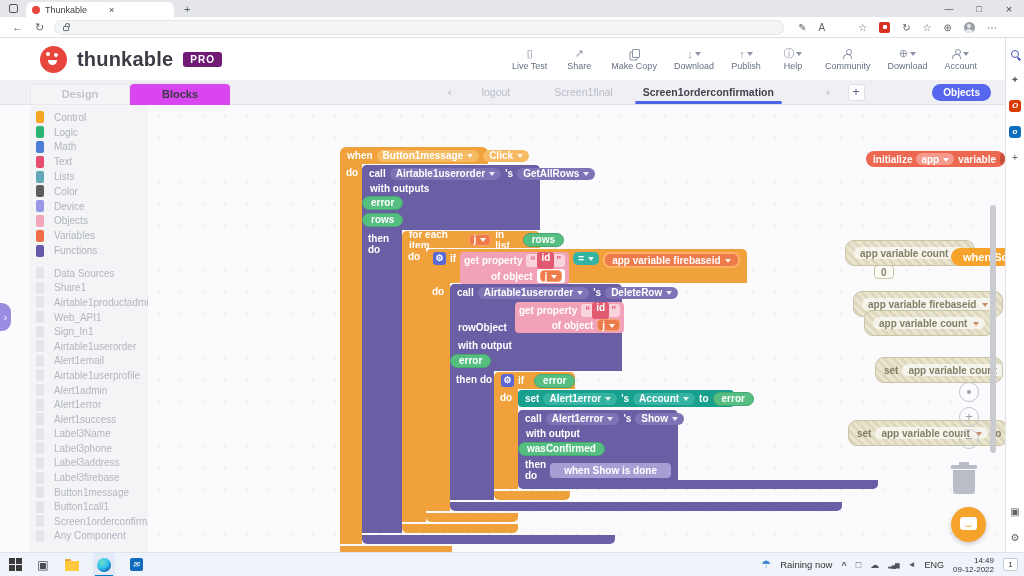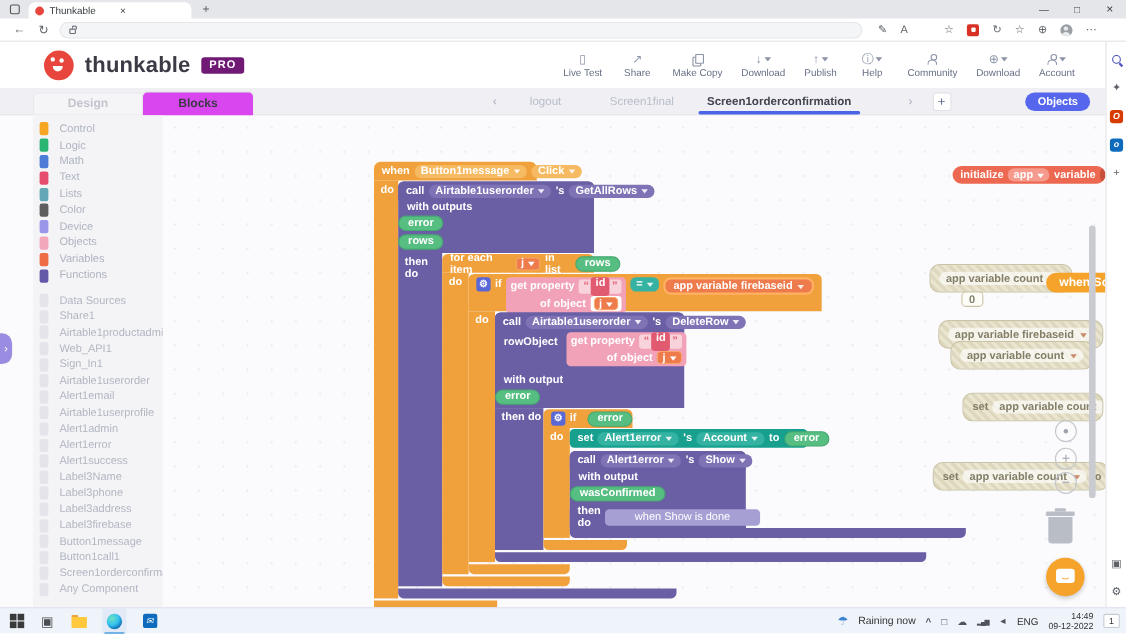--- a/index.html
+++ b/index.html
@@ -91,21 +91,21 @@
   .gchip{background:var(--gr);border:1px solid var(--grb);border-radius:8px;color:#fff;padding:0 8px;height:14px;line-height:12px;font-size:10px;font-weight:bold;white-space:nowrap}
   .gear{width:13px;height:13px;background:#5A68D6;border-radius:3px;color:#fff;font-size:9px;line-height:13px;text-align:center;flex:none}
   .pblk{background:var(--pk);border-radius:4px;padding:2px 4px;display:flex;flex-direction:column;gap:2px}
   .prow{display:flex;align-items:center;justify-content:flex-end;gap:4px;font-size:10px;font-weight:bold;color:#fff}
   .sock{background:var(--pkl);border-radius:3px;display:flex;align-items:center;padding:0 4px;gap:2px;color:var(--rd);height:13px;font-size:10px;font-weight:bold}
   .idchip{background:var(--rd);border-radius:3px;padding:0 4px;color:#fff;height:17px;line-height:11px}
   .wsock{background:#fff;border-radius:3px;padding:1px 3px;display:flex}
   .jchip{background:var(--ov);border:1px solid #F8A469;border-radius:4px;padding:0 4px;color:#fff;height:12px;display:flex;align-items:center}
   .eqchip{background:var(--te2);border-radius:5px;color:#fff;padding:0 5px;height:13px;display:flex;align-items:center;font-size:10px;font-weight:bold}
   .fbblk{background:var(--ov);border:2px solid #FFB163;border-radius:7px;color:#fff;padding:0 7px;height:16px;display:flex;align-items:center;font-size:10px;font-weight:bold;white-space:nowrap}
-  .lavblk{background:var(--lav);border-radius:4px;color:#fff;padding:2px 27px;font-size:10px;font-weight:normal;white-space:nowrap}
+  .lavblk{background:var(--lav);border-radius:4px;color:#fff;padding:2px 14px;font-size:10px;font-weight:bold;white-space:nowrap}
   
   .init{background:#EC6850;border-radius:9px;height:16px;display:flex;align-items:center;gap:4px;color:#fff;font-weight:bold;font-size:10px;padding:0 7px;white-space:nowrap;overflow:hidden}
   .ichip1{background:#F59A8C;border-radius:6px;padding:0 5px;height:12px;display:flex;align-items:center}
   .ichip2{background:#C84F39;border-radius:4px;padding:0 5px;height:12px;display:flex;align-items:center}
   .dblk{background:repeating-linear-gradient(45deg,#E9E5CF 0 3px,#DCD7BD 3px 6px);border:1px solid #C9C4A6;border-radius:9px;height:16px;display:flex;align-items:center;gap:4px;padding:12px 8px;color:#837E66;font-weight:bold;font-size:10px;white-space:nowrap}
   .dchip{background:rgba(255,255,255,.65);border-radius:6px;padding:0 6px;height:12px;display:flex;align-items:center;gap:2px}
   .ddr{border-top-color:#C98A6B}
   .zchip{background:#FDFDF8;border:1px solid #C9C4A6;border-radius:4px;padding:0 6px;color:#85806A;font-size:10px;font-weight:bold;height:14px;line-height:13px}
   .wscre{background:#F5A32B;border-radius:12px 0 0 12px;color:#fff;font-size:11px;font-weight:bold;padding:3px 2px 3px 12px;white-space:nowrap;overflow:hidden}
   
@@ -546,21 +546,21 @@
                                           <span>Airtable1userorder</span>
                                           <i class="dd"></i>
                                         </span>
                                       <span>'s</span>
                                       <span class="chip ch-pu">
                                           <span>DeleteRow</span>
                                           <i class="dd"></i>
                                         </span>
                                     </div>
                                     <div class="hrow" style="align-items:flex-start">
-                                      <span style="margin-top:4px">rowObject</span>
+                                      <span style="margin-top:20px">rowObject</span>
                                       <span class="pblk" style="margin-right:-122px;margin-left:8px">
                                         <span class="prow">
                                             <span>get property</span>
                                           <span class="sock">
                                               <span>“</span>
                                               <span class="idchip">id</span>
                                               <span>”</span>
                                             </span>
                                           </span>
                                         <span class="prow">

